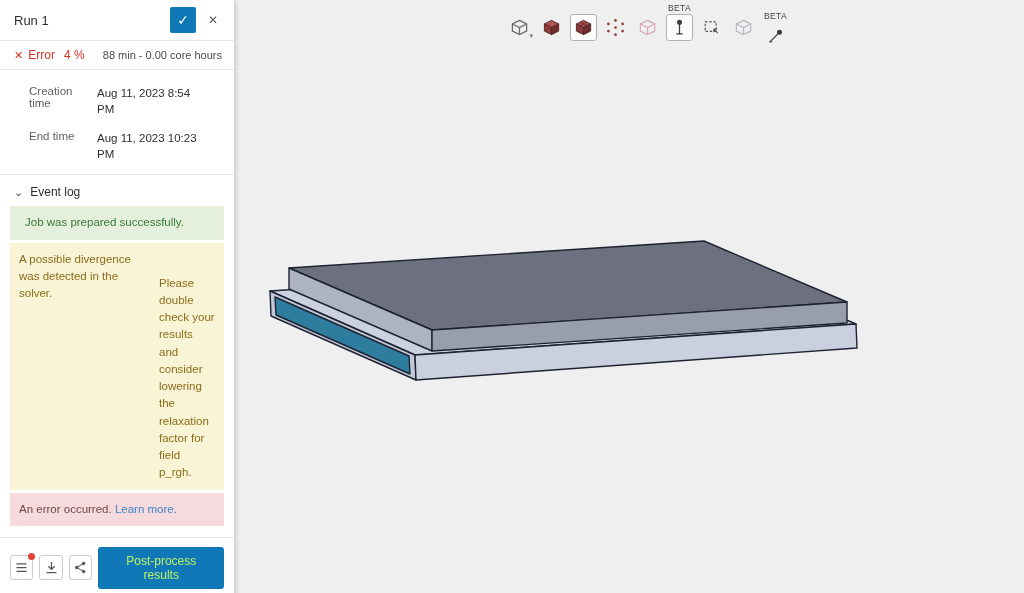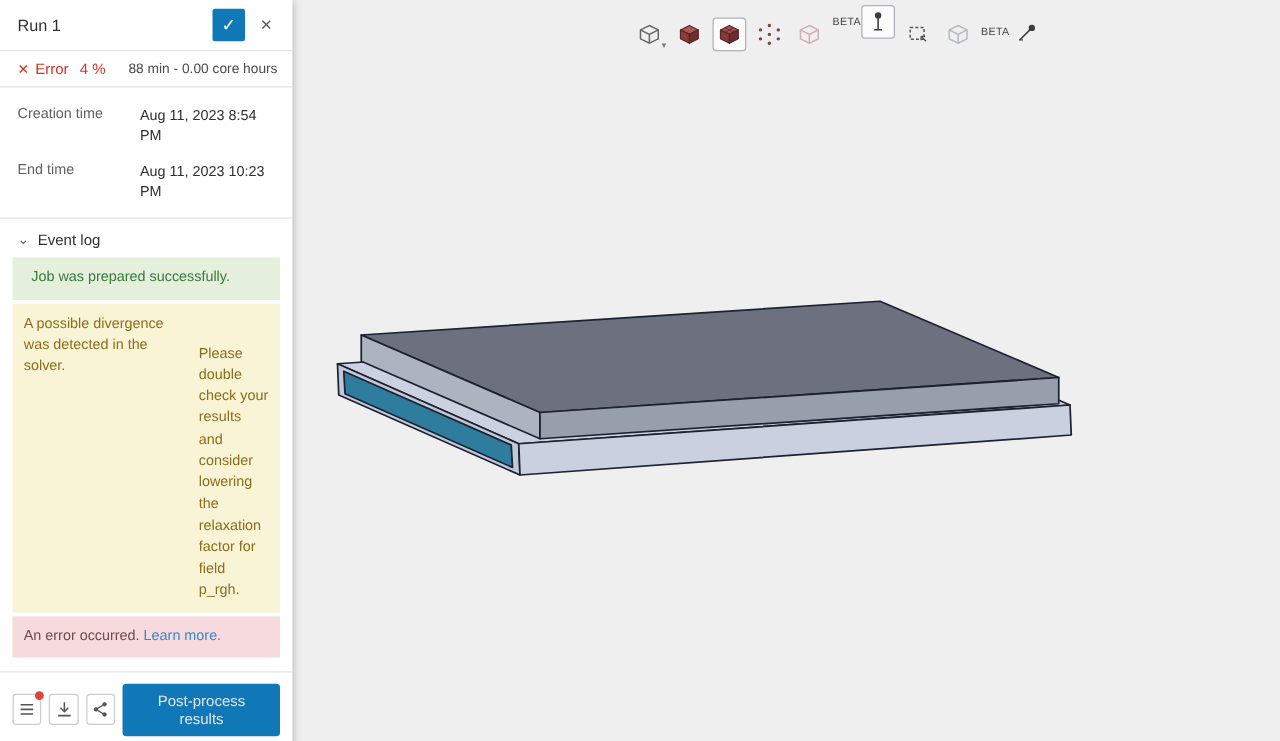--- a/index.html
+++ b/index.html
@@ -29,21 +29,21 @@
     font-family:inherit;
   }
   .btn-close { width:22px; height:22px; background:none; border:none; color:#5a5a5a; font-size:12px; margin-left:6px; cursor:pointer; font-family:inherit; }
 
   .status-row { display:flex; align-items:center; padding:7px 12px 7px 14px; border-bottom:1px solid #e4e4e4; }
   .status-error { color:#d93025; font-size:12px; display:flex; align-items:center; }
   .status-error .x { font-size:11px; margin-right:5px; }
   .status-error .pct { margin-left:9px; }
   .status-duration { margin-left:auto; color:#4a4a4a; font-size:11px; }
 
-  .fields { padding:4px 0 10px; border-bottom:1px solid #e4e4e4; }
+  .fields { padding:4px 15px 10px; border-bottom:1px solid #e4e4e4; }
   .field-row { display:flex; padding:11px 12px 2px 14px; }
   .field-label { font-size:11.5px; color:#5f5f5f; flex:1; }
   .field-value { width:110px; font-size:11.5px; color:#2f2f2f; line-height:1.4; }
 
   .eventlog-header { display:flex; gap:7px; align-items:center; padding:10px 14px 7px; font-size:12px; color:#2f2f2f; cursor:pointer; }
   .chevron { color:#555; font-size:11px; line-height:1; }
 
   .boxes { padding:0 10px; display:flex; flex-direction:column; gap:3px; }
   .box { padding:8px 9px; font-size:11.5px; line-height:1.5; }
   .box-success { background:#e4efdc; color:#37793c;padding-left:15px; }
@@ -54,32 +54,32 @@
   .box-error { background:#f6dade; color:#6e4a4a; }
   .box-error a { color:#3d85c6; text-decoration:none; cursor:pointer; }
 
   .panel-footer { display:flex; align-items:center; gap:6px; margin-top:11px; border-top:1px solid #e4e4e4; padding:9px 10px 10px; }
   .icon-btn {
     position:relative; width:25px; height:25px; border:1px solid #ccc; background:#fff; border-radius:3px;
     display:flex; align-items:center; justify-content:center; cursor:pointer;
   }
   .notif-dot { position:absolute; top:-3px; right:-3px; width:7px; height:7px; border-radius:50%; background:#e04438; }
   .btn-primary {
-    margin-left:auto; background:#1178b8; color:#e5e5e5; border:none; border-radius:3px;
+    margin-left:auto; background:#1178b8; color:#bef264; border:none; border-radius:3px;
     font-size:12px; padding:7px 12px; cursor:pointer; font-family:inherit;
   }
 
   
   .top-toolbar { position:absolute; left:506px; top:2px; display:flex; gap:5px; align-items:flex-start; z-index:2; }
   .tool-btn {
     width:27px; height:27px; margin-top:12px; border:1px solid transparent; background:transparent;
     display:flex; align-items:center; justify-content:center; border-radius:3px; cursor:pointer; position:relative;
   }
   .tool-btn.bordered { border-color:#aeb2b8; background:#fcfcfc; }
-  .beta-group { display:flex; flex-direction:row; align-items:center; margin-top:1px; }
+  .beta-group { display:flex; flex-direction:column; align-items:center; margin-top:1px; }
   .beta-label { font-size:8.5px; color:#3f3f3f; letter-spacing:.3px; }
   .beta-group .tool-btn { margin-top:1px; }
   .beta-group.lower { margin-top:9px; }
   .dd { position:absolute; right:-1px; bottom:0; font-size:7px; color:#777; }
 </style>
 </head>
 <body>
 
 <div class="viewport">
   <svg width="1024" height="593" viewBox="0 0 1024 593">

